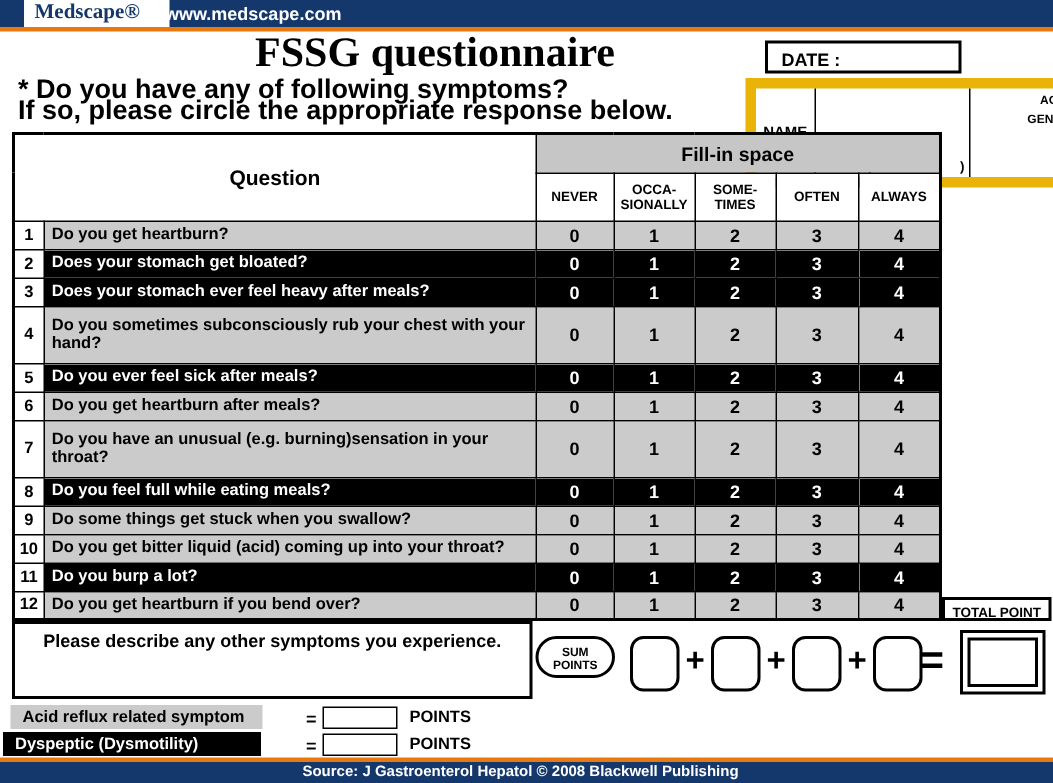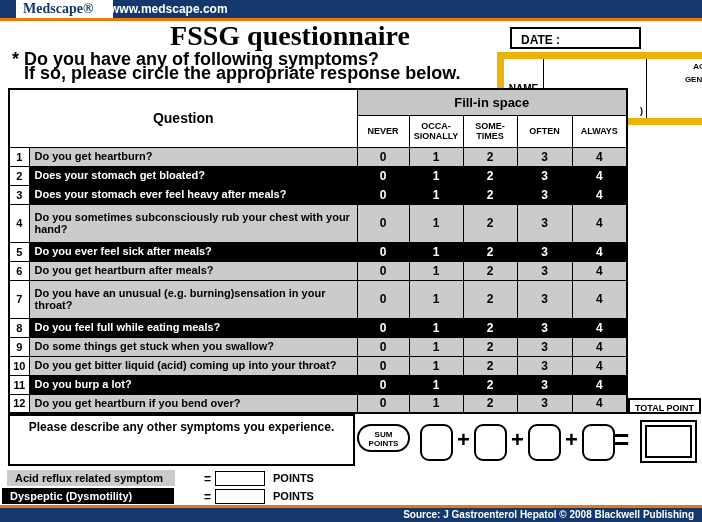--- a/index.html
+++ b/index.html
@@ -16,21 +16,21 @@
   .rule-top { position:absolute; top:18px; left:0; width:702px; height:3px; background:#E8790F; }
 
   
   .title { position:absolute; top:20px; left:0; width:580px; text-align:center;
            font-family:"Liberation Serif", serif; font-weight:bold; font-size:28px; color:#000; }
   .date-box { position:absolute; left:510px; top:27px; width:131px; height:22px;
               border:2px solid #000; background:#fff; font-weight:bold; font-size:12px;
               padding:4px 0 0 9px; }
   .instructions { position:absolute; left:12px; top:52px; font-weight:bold; font-size:18px;
                   line-height:14px; color:#000; }
-  .instr2 { margin-left:12px; }
+  .instr2 { }
 
   
   .patient { position:absolute; left:497px; top:52px; display:grid;
              grid-template-columns:40px 72px 49px 31px; grid-template-rows:14px 14px;
              border:7px solid #eab308; background:#fff;gap:31px; }
   .patient > div { font-weight:bold; color:#000; }
   .p-name { grid-row:1/3; grid-column:1; border-right:1px solid #000; display:flex;
             align-items:center; justify-content:center; font-size:10px; }
   .p-id { grid-row:1/3; grid-column:2; border-right:1px solid #000; display:flex;
           align-items:flex-end; justify-content:space-between; font-size:9px; padding:0 3px 2px 3px; }
@@ -83,21 +83,21 @@
   .dys-label { position:absolute; left:2px; top:488px; width:172px; height:16px;
                background:#000; color:#fff; font-size:11px; font-weight:bold;
                padding:2px 0 0 8px; }
   .eq-sm { position:absolute; font-size:12px; font-weight:bold; color:#000; }
   .pts-box { position:absolute; width:50px; height:15px; border:1px solid #000; background:#fff; }
   .pts-label { position:absolute; font-size:11px; font-weight:bold; color:#000; }
 
   
   .rule-bottom { position:absolute; top:505px; left:0; width:702px; height:3px; background:#E8790F; }
   .footbar { position:absolute; top:508px; left:0; width:702px; height:14px; background:#14386C;
-             color:#fff; font-size:10px; font-weight:bold; text-align:right; padding:1px 8px 0 0; }
+             color:#fff; font-size:10px; font-weight:bold; text-align:center; padding:1px 8px 0 0; }
 </style>
 </head>
 <body>
 
 <div class="page">
 
   <div class="topbar">
     <div class="logo-box">
       <span class="logo">Medscape®</span>
     </div>

